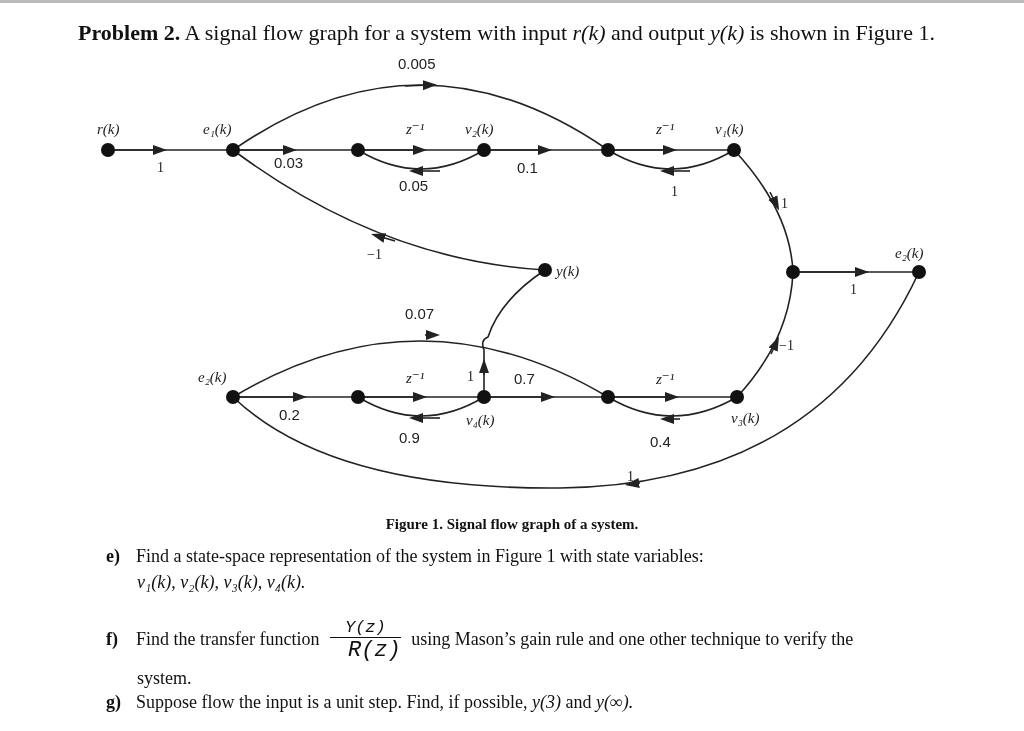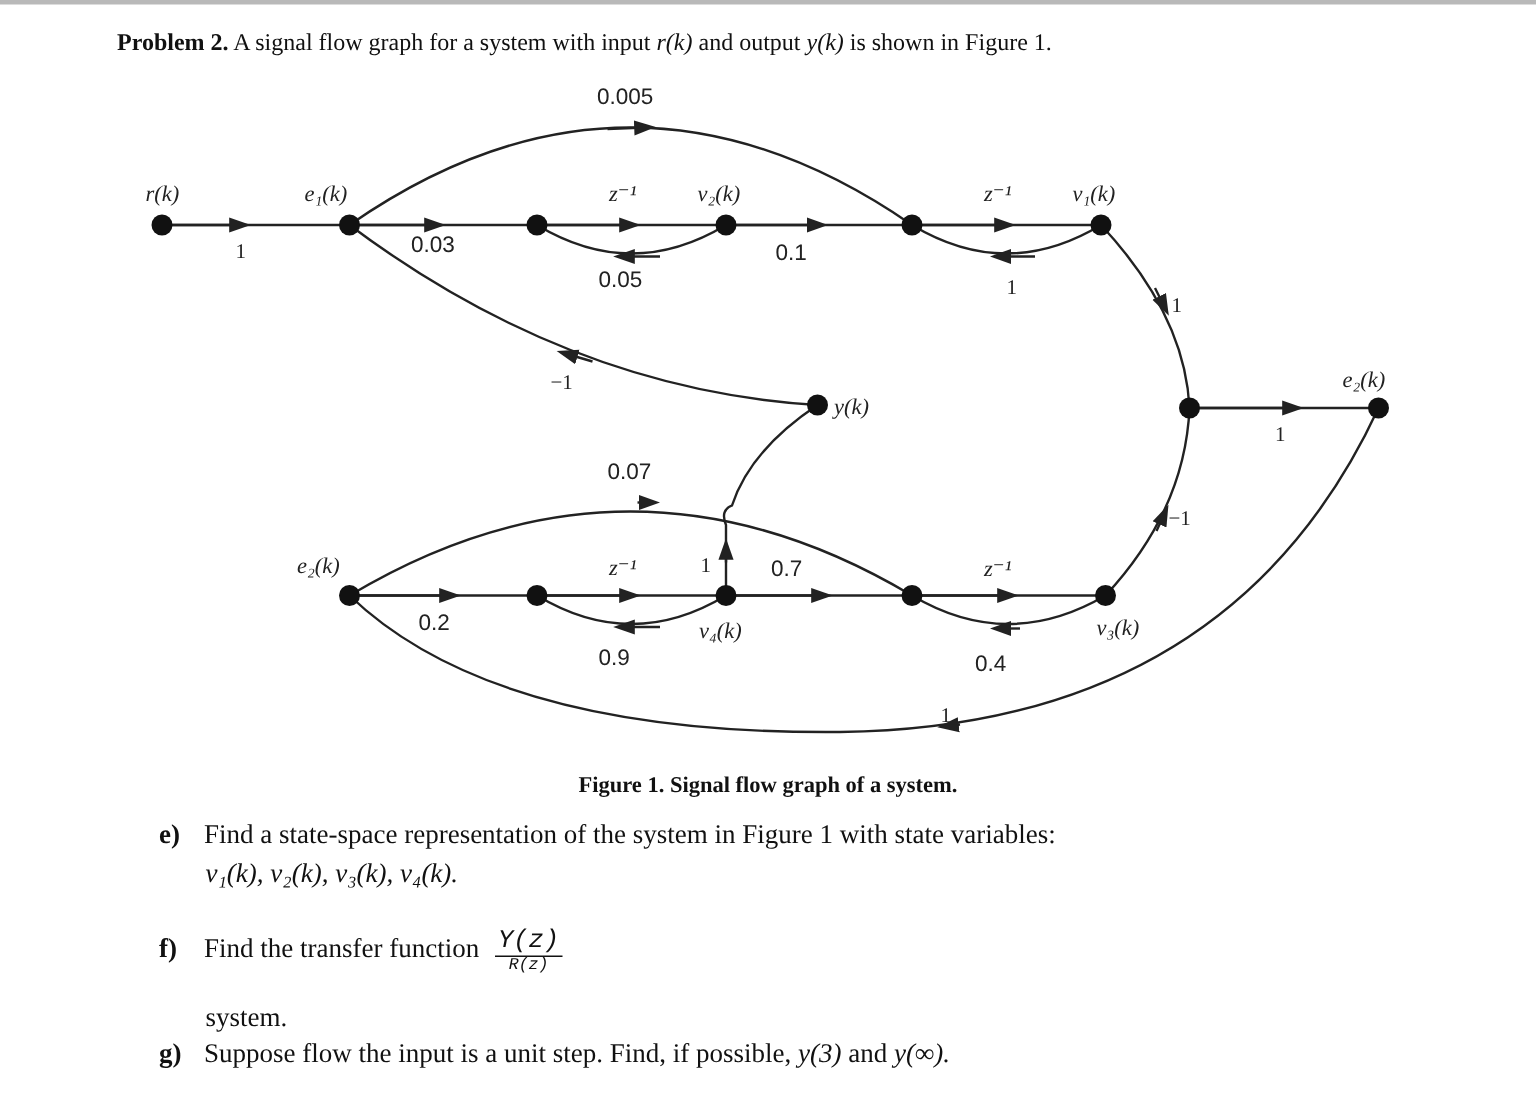--- a/index.html
+++ b/index.html
@@ -1,33 +1,33 @@
 <!DOCTYPE html>
 <html><head>
 <meta charset="utf-8">
 <style>
   html, body { margin:0; padding:0; }
   body {
     width:1024px; height:731px; background:#ffffff; position:relative; overflow:hidden;
     font-family:"Liberation Serif", "DejaVu Serif", serif; color:#111;
   }
   .topbar { position:absolute; left:0; top:0; width:1024px; height:3px; background:#b9b9b9; }
-  .title { position:absolute; left:78px; top:20px; font-size:16px; white-space:nowrap; }
+  .title { position:absolute; left:78px; top:20px; font-size:22px; white-space:nowrap; }
   .title b { font-weight:bold; }
   .it { font-style:italic; }
   svg.graph { position:absolute; left:0; top:0; }
   .g-lbl { font-family:"Liberation Sans", "DejaVu Sans", sans-serif; font-size:15px; fill:#222; }
   .n-lbl { font-family:"Liberation Serif", "DejaVu Serif", serif; font-style:italic; font-size:15px; fill:#222; }
   .s-lbl { font-family:"Liberation Serif", "DejaVu Serif", serif; font-size:14px; fill:#222; }
   .caption { position:absolute; left:0; width:1024px; top:516px; text-align:center; font-weight:bold; font-size:15px; }
   .q { position:absolute; font-size:18px; white-space:nowrap; }
   .q b { font-weight:bold; display:inline-block; width:30px; }
   .frac { display:inline-block; vertical-align:middle; text-align:center; font-style:italic; margin:0 6px;font-family:Liberation Mono, monospace; }
   .frac .num { display:block; border-bottom:1px solid #111; padding:0 2px; font-size:17px; }
-  .frac .den { display:block; font-size:11px; }
+  .frac .den { display:block; font-size:22px;margin-left:18px; }
 </style>
 </head>
 <body>
 
 <div class="topbar"></div>
 
 <div class="title">
   <b>Problem 2.</b>
   <span>A signal flow graph for a system with input</span>
   <span class="it">r(k)</span>
@@ -147,20 +147,21 @@
   <b>e)</b><span>Find a state-space representation of the system in Figure 1 with state variables:</span>
 </div>
 <div class="q it" style="left:137px; top:572px;">v₁(k), v₂(k), v₃(k), v₄(k).</div>
 
 <div class="q" style="left:106px; top:618px;">
   <b>f)</b><span>Find the transfer function</span>
   <span class="frac">
     <span class="num">Y(z)</span>
     <span class="den">R(z)</span>
   </span>
+  <span>using Mason’s gain rule and one other technique to verify the</span>
 </div>
 <div class="q" style="left:137px; top:668px;">system.</div>
 
 <div class="q" style="left:106px; top:692px;">
   <b>g)</b><span>Suppose flow the input is a unit step. Find, if possible,</span>
   <span class="it">y(3)</span>
   <span>and</span>
   <span class="it">y(∞).</span>
 </div>
 

